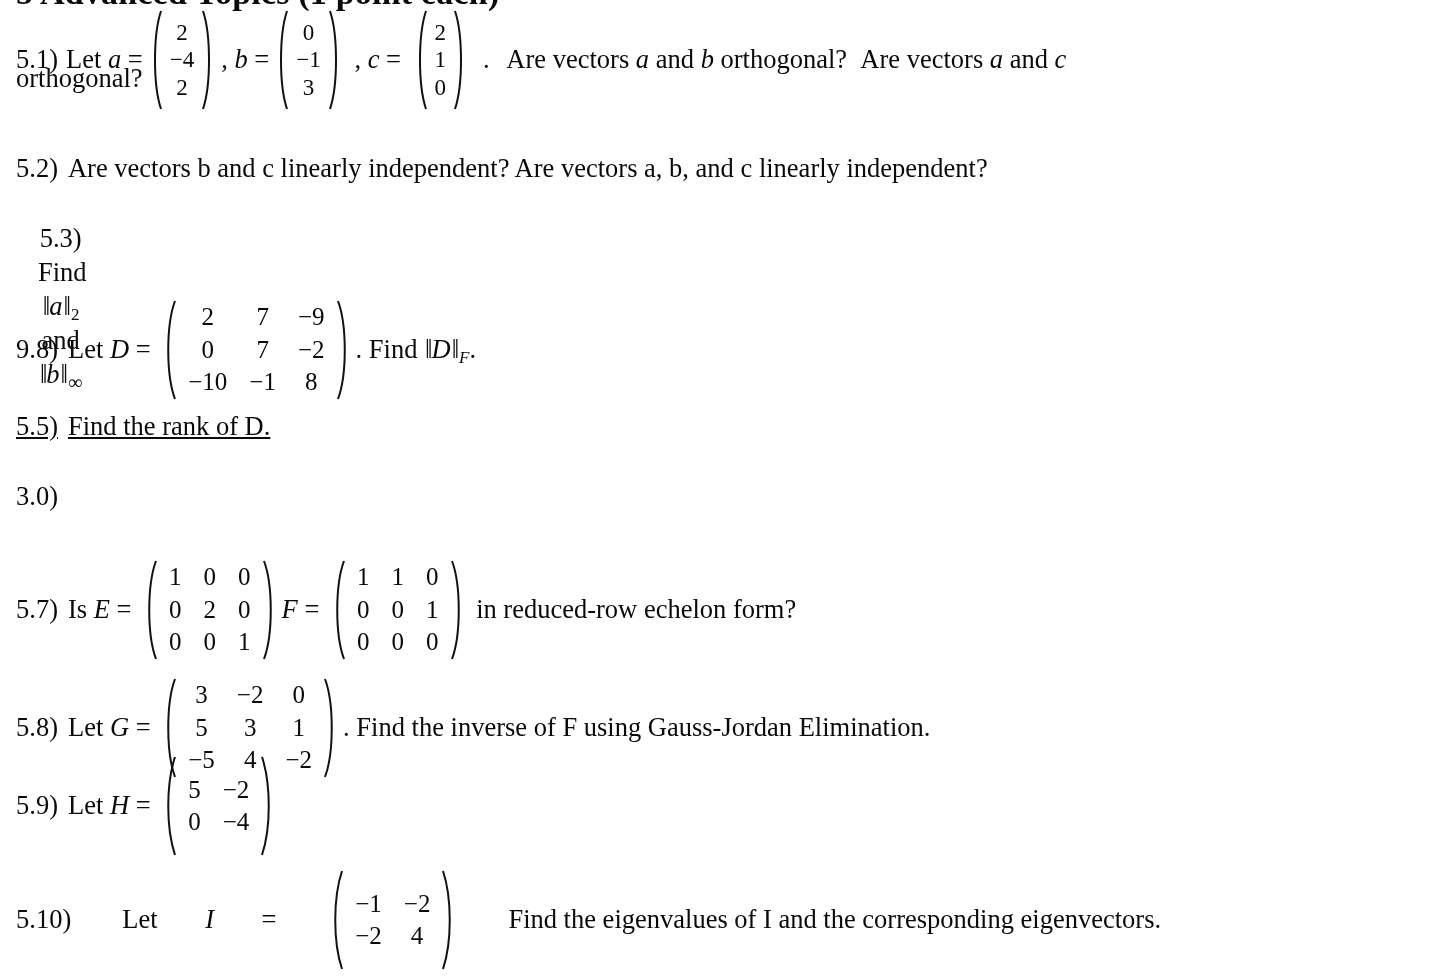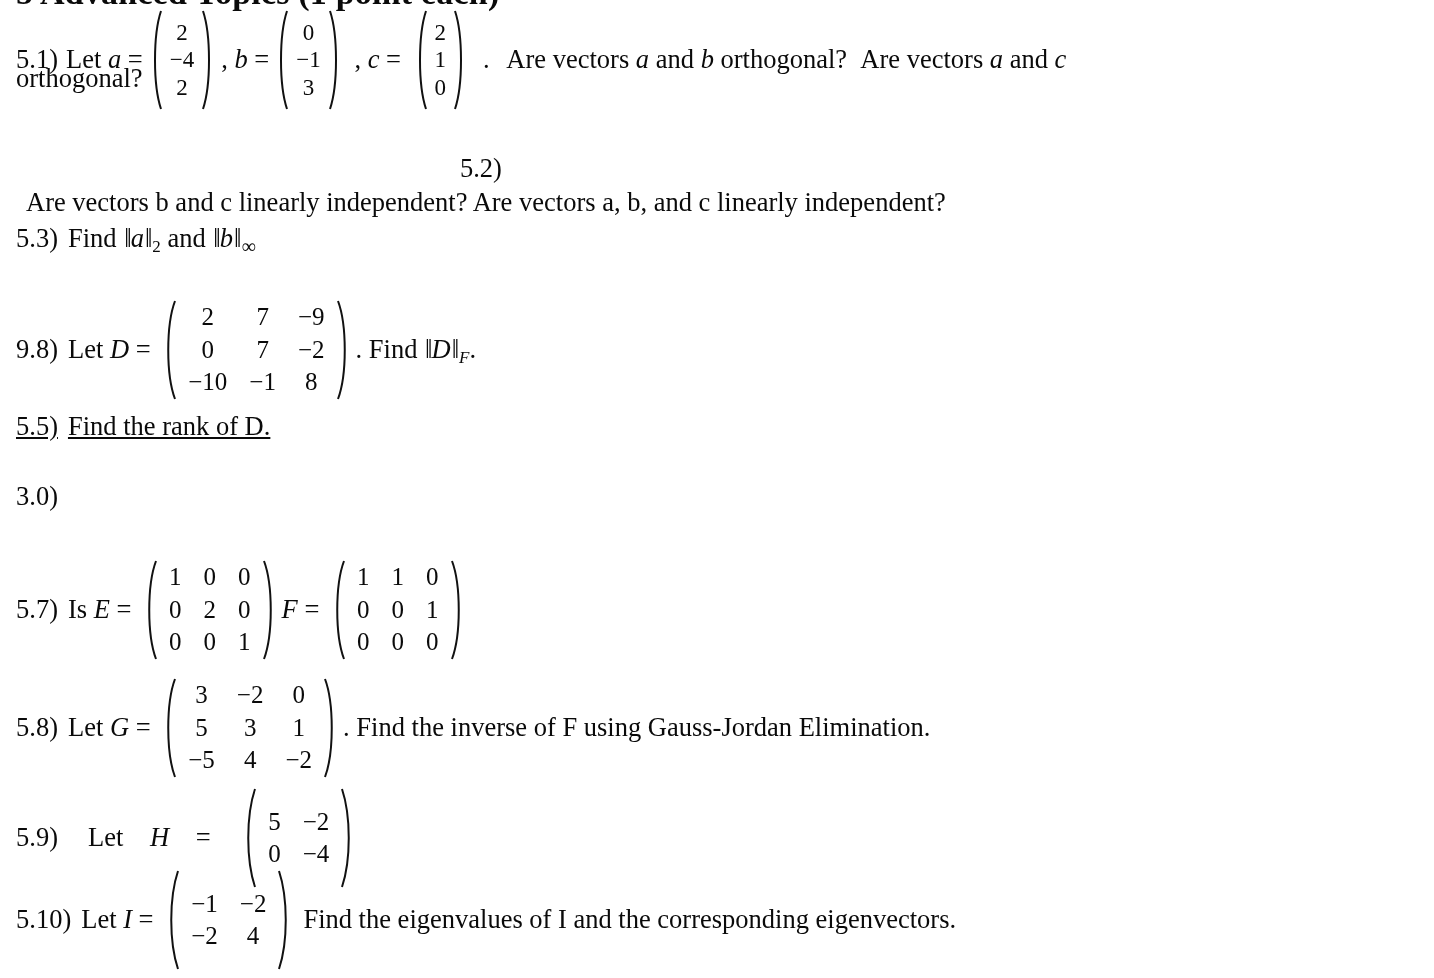--- a/index.html
+++ b/index.html
@@ -84,29 +84,29 @@
     vertical-align: sub;
     position: relative;
     top: 5px;
     padding-left: 1px;
   }
   .inf { font-size: 20px; position: relative; top: 6px; padding-left: 1px; }
 
   
   #p51 { top: 10px;  left: 16px; }
   #p51b{ top: 62px;  left: 16px; font-size: 26.5px; }
-  #p52 { top: 152px; left: 16px; flex-direction: column; }
-  #p53 { top: 222px; left: 16px; }
+  #p52 { top: 152px; left: 16px; }
+  #p53 { top: 222px; left: 28px; flex-direction: column; }
   #p54 { top: 300px; left: 16px; }
   #p55 { top: 410px; left: 16px; text-decoration: underline; }
   #p56 { top: 480px; left: 16px; }
   #p57 { top: 560px; left: 16px; }
   #p58 { top: 678px; left: 16px; }
-  #p59 { top: 788px; left: 16px; gap: 20px; }
-  #p510{ top: 870px; left: 16px; }
+  #p59 { top: 756px; left: 16px; }
+  #p510{ top: 870px; left: 16px; gap: 41px; }
 </style>
 </head>
 <body>
 
 <div class="page">
 
   <div class="section-heading">5 Advanced Topics (1 point each)</div>
 
   <div class="problem" id="p51">
     <span class="txt">5.1)</span>
@@ -337,20 +337,21 @@
           <span class="mat-cell">0</span>
           <span class="mat-cell">0</span>
         </span>
       </span>
       <span class="paren">
         <svg viewBox="0 0 14 100" preserveAspectRatio="none">
             <path d="M2 1 C11 25, 11 75, 2 99" stroke="#111" stroke-width="2" fill="none"></path>
           </svg>
       </span>
     </span>
+    <span class="txt"> in reduced-row echelon form?</span>
   </div>
 
   <div class="problem" id="p58">
     <span class="txt">5.8)</span>
     <span class="txt" style="padding-left:10px">Let </span>
     <span class="txt ital">G</span>
     <span class="txt"> = </span>
     <span class="matrix">
       <span class="paren">
         <svg viewBox="0 0 14 100" preserveAspectRatio="none">

